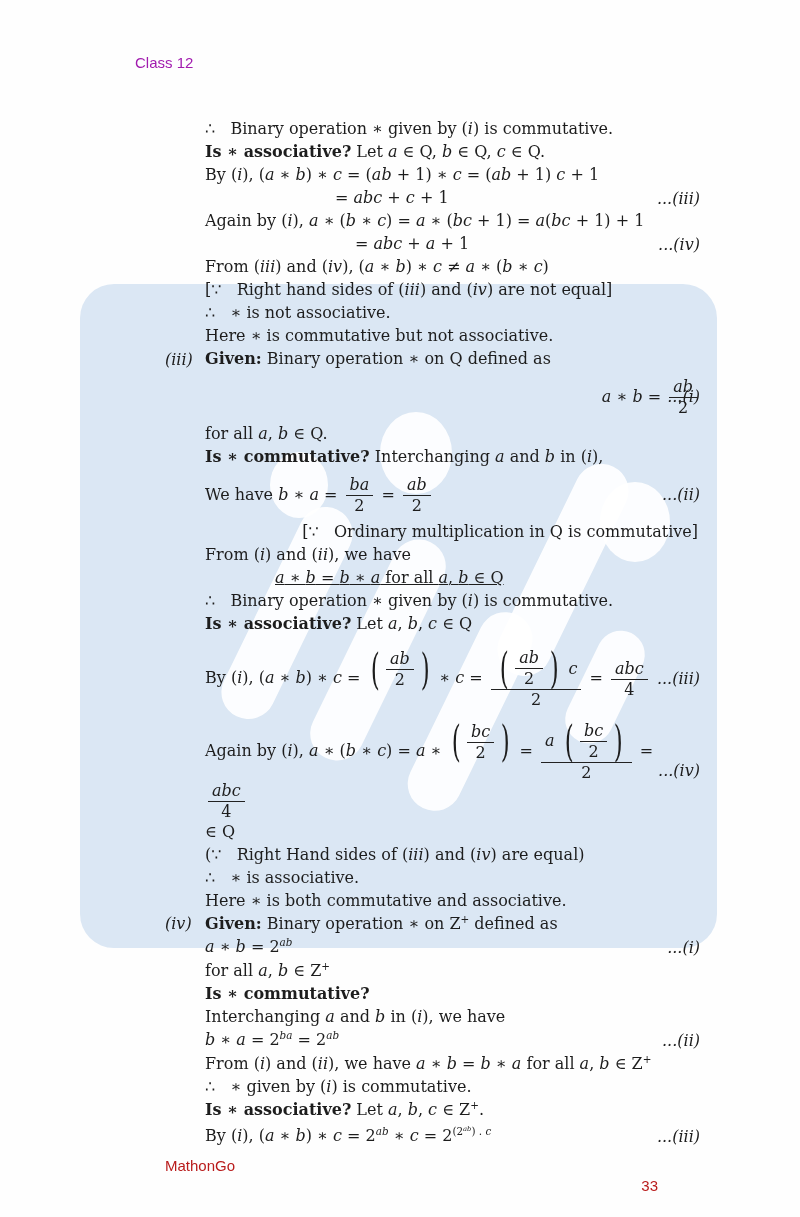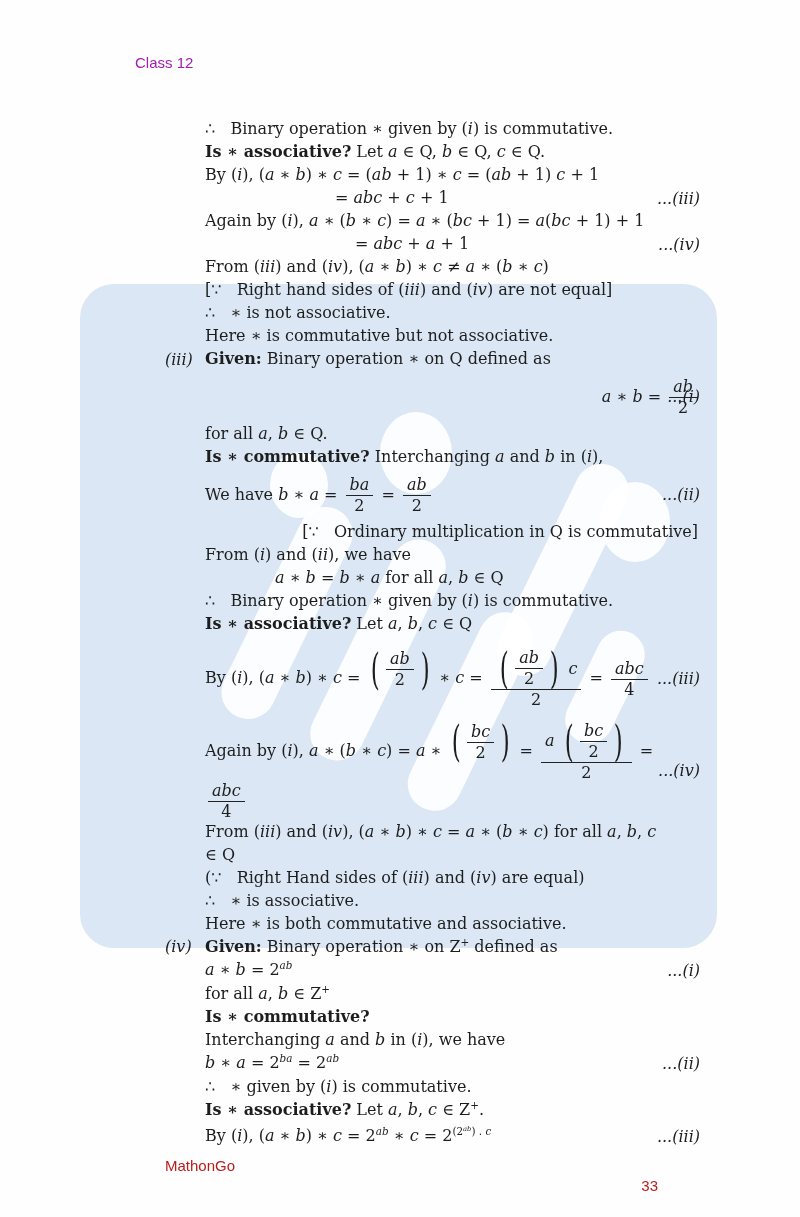--- a/index.html
+++ b/index.html
@@ -138,41 +138,38 @@
       <div class="line" style="min-height: 52px;">
         <span class="segs">We have <span class="it">b</span> ∗ <span class="it">a</span> = <span class="frac"><span class="num"><span class="it">ba</span></span><span class="den">2</span></span> = <span class="frac"><span class="num"><span class="it">ab</span></span><span class="den">2</span></span></span>
         <span class="right">...(ii)</span>
       </div>
       <div class="line alr">
         <span class="segs">[∵   Ordinary multiplication in Q is commutative]</span>
       </div>
       <div class="line">
         <span class="segs">From (<span class="it">i</span>) and (<span class="it">ii</span>), we have</span>
       </div>
-      <div class="line" style="padding-left: 110px;">
+      <div class="line" style="padding-left: 110px; text-decoration: underline;">
         <span class="segs"><span class="it">a</span> ∗ <span class="it">b</span> = <span class="it">b</span> ∗ <span class="it">a</span> for all <span class="it">a</span>, <span class="it">b</span> ∈ Q</span>
       </div>
       <div class="line">
         <span class="segs">∴   Binary operation ∗ given by (<span class="it">i</span>) is commutative.</span>
       </div>
       <div class="line">
         <span class="segs"><span class="bd">Is ∗ associative?</span> Let <span class="it">a</span>, <span class="it">b</span>, <span class="it">c</span> ∈ Q</span>
       </div>
       <div class="line" style="min-height: 86px;">
         <span class="segs">By (<span class="it">i</span>), (<span class="it">a</span> ∗ <span class="it">b</span>) ∗ <span class="it">c</span> = <span class="par"><span class="pg">(</span><span class="pin"><span class="frac"><span class="num"><span class="it">ab</span></span><span class="den">2</span></span></span><span class="pg">)</span></span> ∗ <span class="it">c</span> = <span class="frac"><span class="num"><span class="par"><span class="pg">(</span><span class="pin"><span class="frac"><span class="num"><span class="it">ab</span></span><span class="den">2</span></span></span><span class="pg">)</span></span><span class="it"> c</span></span><span class="den">2</span></span> = <span class="frac"><span class="num"><span class="it">abc</span></span><span class="den">4</span></span></span>
         <span class="right">...(iii)</span>
       </div>
       <div class="line" style="min-height: 86px;">
         <span class="segs">Again by (<span class="it">i</span>), <span class="it">a</span> ∗ (<span class="it">b</span> ∗ <span class="it">c</span>) = <span class="it">a</span> ∗ <span class="par"><span class="pg">(</span><span class="pin"><span class="frac"><span class="num"><span class="it">bc</span></span><span class="den">2</span></span></span><span class="pg">)</span></span> = <span class="frac"><span class="num"><span class="it">a </span><span class="par"><span class="pg">(</span><span class="pin"><span class="frac"><span class="num"><span class="it">bc</span></span><span class="den">2</span></span></span><span class="pg">)</span></span></span><span class="den">2</span></span> = <span class="frac"><span class="num"><span class="it">abc</span></span><span class="den">4</span></span></span>
         <span class="right">...(iv)</span>
       </div>
       <div class="line">
-        <span class="segs">From (<span class="it">iii</span>) and (<span class="it">iv</span>), (<span class="it">a</span> ∗ <span class="it">b</span>) ∗ <span class="it">c</span> = <span class="it">a</span> ∗ (<span class="it">b</span> ∗ <span class="it">c</span>) for all <span class="it">a</span>, <span class="it">b</span>, <span class="it">c</span></span>
-      </div>
-      <div class="line">
         <span class="segs">∈ Q</span>
       </div>
       <div class="line">
         <span class="segs">(∵   Right Hand sides of (<span class="it">iii</span>) and (<span class="it">iv</span>) are equal)</span>
       </div>
       <div class="line">
         <span class="segs">∴   ∗ is associative.</span>
       </div>
       <div class="line">
         <span class="segs">Here ∗ is both commutative and associative.</span>
@@ -190,20 +187,23 @@
       </div>
       <div class="line">
         <span class="segs"><span class="bd">Is ∗ commutative?</span></span>
       </div>
       <div class="line">
         <span class="segs">Interchanging <span class="it">a</span> and <span class="it">b</span> in (<span class="it">i</span>), we have</span>
       </div>
       <div class="line" style="min-height: 24px;">
         <span class="segs"><span class="it">b</span> ∗ <span class="it">a</span> = 2<sup class="sp"><span class="it">ba</span></sup> = 2<sup class="sp"><span class="it">ab</span></sup></span>
         <span class="right">...(ii)</span>
+      </div>
+      <div class="line">
+        <span class="segs">From (<span class="it">i</span>) and (<span class="it">ii</span>), we have <span class="it">a</span> ∗ <span class="it">b</span> = <span class="it">b</span> ∗ <span class="it">a</span> for all <span class="it">a</span>, <span class="it">b</span> ∈ Z<sup class="sp">+</sup></span>
       </div>
       <div class="line">
         <span class="segs">∴   ∗ given by (<span class="it">i</span>) is commutative.</span>
       </div>
       <div class="line">
         <span class="segs"><span class="bd">Is ∗ associative?</span> Let <span class="it">a</span>, <span class="it">b</span>, <span class="it">c</span> ∈ Z<sup class="sp">+</sup>.</span>
       </div>
       <div class="line" style="min-height: 30px;">
         <span class="segs">By (<span class="it">i</span>), (<span class="it">a</span> ∗ <span class="it">b</span>) ∗ <span class="it">c</span> = 2<sup class="sp"><span class="it">ab</span></sup> ∗ <span class="it">c</span> = 2<sup class="sp">(2<sup class="sp"><span class="it">ab</span></sup>) . <span class="it">c</span></sup></span>
         <span class="right">...(iii)</span>

